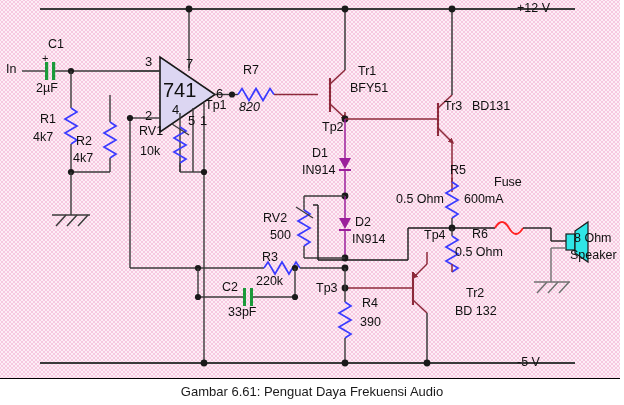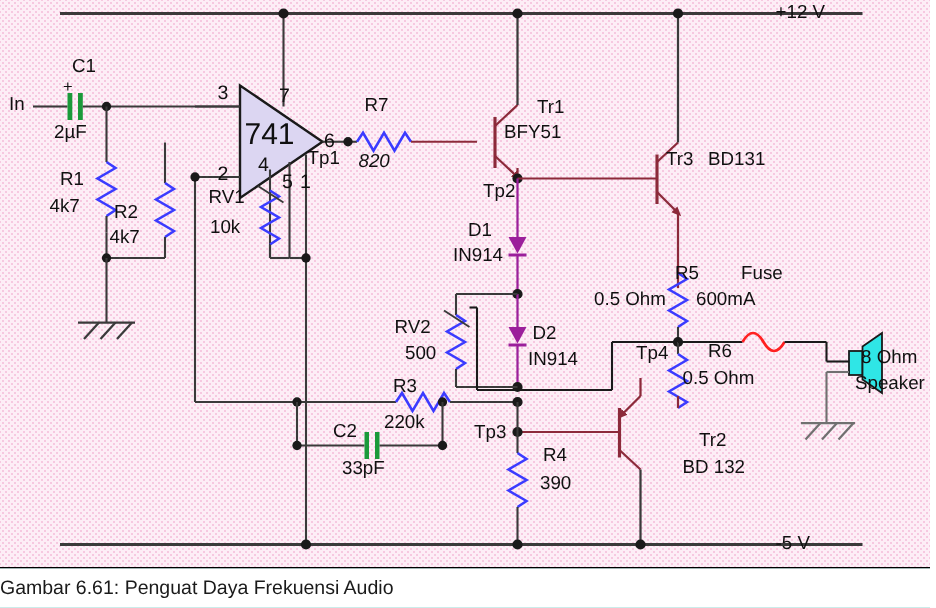--- a/index.html
+++ b/index.html
@@ -45,20 +45,21 @@
     letter-spacing: 0px;
   }
   .lbl.pin { font-size: 13px; }
   #caption {
     position: absolute;
     left: 0;
     top: 379px;
     width: 624px;
     height: 26px;
     line-height: 26px;
+    text-align: center;
     font-family: "Liberation Sans", sans-serif;
     font-size: 13px;
     color: #1a1a1a;
     background: #ffffff;
   }
 </style>
 </head>
 <body>
 
 <div id="root">
@@ -326,21 +327,21 @@
     <div class="lbl" style="left:199px; top:93px; font-size:11px;">&nbsp;</div>
 
     <div class="lbl" style="left:139px; top:125px;">RV1</div>
     <div class="lbl" style="left:140px; top:145px;">10k</div>
 
     <div class="lbl" style="left:205px; top:99px;">Tp1</div>
     <div class="lbl" style="left:243px; top:64px;">R7</div>
     <div class="lbl" style="left:239px; top:101px;font-style:italic;">820</div>
 
     <div class="lbl" style="left:358px; top:65px;">Tr1</div>
-    <div class="lbl" style="left:336px; top:82px;">BFY51</div>
+    <div class="lbl" style="left:350px; top:82px;">BFY51</div>
     <div class="lbl" style="left:322px; top:121px;">Tp2</div>
 
     <div class="lbl" style="left:444px; top:100px;">Tr3</div>
     <div class="lbl" style="left:472px; top:100px;">BD131</div>
 
     <div class="lbl" style="left:312px; top:147px;">D1</div>
     <div class="lbl" style="left:302px; top:164px;">IN914</div>
     <div class="lbl" style="left:355px; top:216px;">D2</div>
     <div class="lbl" style="left:352px; top:233px;">IN914</div>
 
@@ -349,21 +350,21 @@
 
     <div class="lbl" style="left:262px; top:251px;">R3</div>
     <div class="lbl" style="left:256px; top:275px;">220k</div>
     <div class="lbl" style="left:222px; top:281px;">C2</div>
     <div class="lbl" style="left:228px; top:306px;">33pF</div>
 
     <div class="lbl" style="left:316px; top:282px;">Tp3</div>
     <div class="lbl" style="left:362px; top:297px;">R4</div>
     <div class="lbl" style="left:360px; top:316px;">390</div>
 
-    <div class="lbl" style="left:418px; top:176px;padding-left:32px;">R5</div>
+    <div class="lbl" style="left:418px; top:164px;padding-left:32px;">R5</div>
     <div class="lbl" style="left:396px; top:193px;">0.5 Ohm</div>
     <div class="lbl" style="left:494px; top:176px;">Fuse</div>
     <div class="lbl" style="left:464px; top:193px;">600mA</div>
 
     <div class="lbl" style="left:424px; top:229px;">Tp4</div>
     <div class="lbl" style="left:472px; top:228px;">R6</div>
     <div class="lbl" style="left:455px; top:246px;">0.5 Ohm</div>
 
     <div class="lbl" style="left:466px; top:287px;">Tr2</div>
     <div class="lbl" style="left:455px; top:305px;">BD 132</div>

